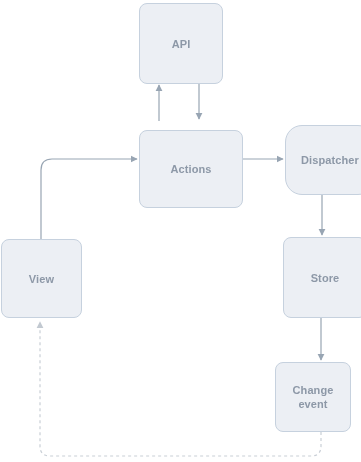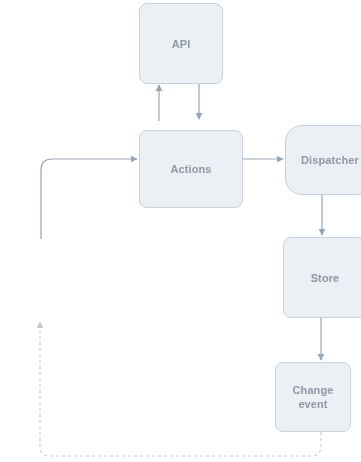--- a/index.html
+++ b/index.html
@@ -92,19 +92,22 @@
   </div>
 
   <div class="node" id="node-dispatcher">
     <span class="node-label">Dispatcher</span>
   </div>
 
   <div class="node" id="node-store">
     <span class="node-label">Store</span>
   </div>
 
+  <div class="node" id="node-view">
+    <span class="node-label">View</span>
+  </div>
 
   <div class="node" id="node-change">
     <span class="node-label">Change
 event</span>
   </div>
 
 </div>
 
 </body></html>

